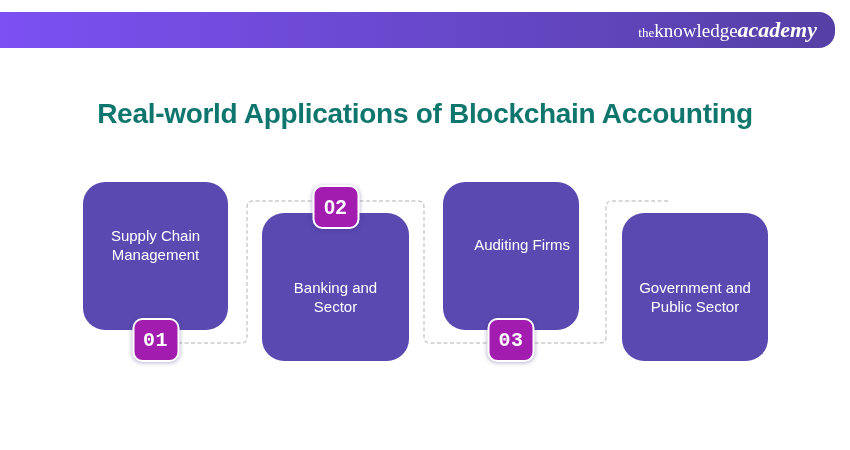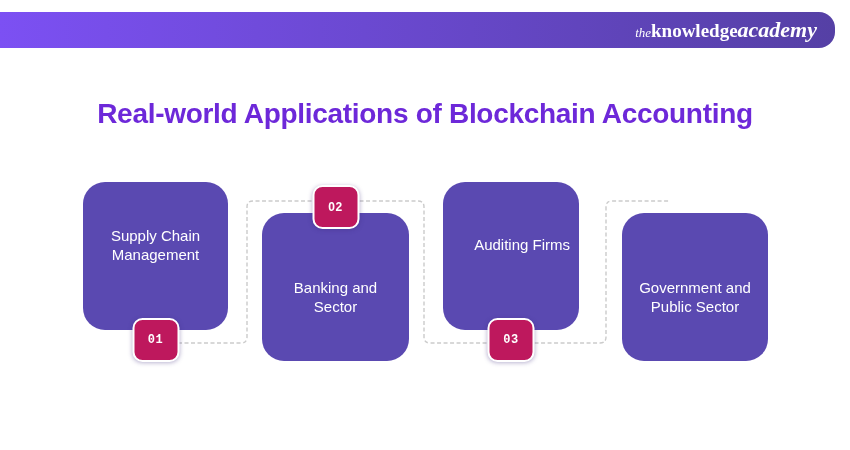--- a/index.html
+++ b/index.html
@@ -18,44 +18,43 @@
     justify-content: flex-end;
     padding-right: 18px;
   }
   .logo {
     color: #ffffff;
     font-family: "Liberation Serif", serif;
     white-space: nowrap;
     line-height: 1;
   }
   .logo .logo-the {
-    font-style: italic;
     font-size: 13px;
     margin-top: 48px;
   }
   .logo .logo-knowledge {
     font-size: 19px;
-    font-weight: 700;
+    font-weight: 400;
   }
   .logo .logo-academy {
     font-size: 22px;
     font-weight: 700;
     font-style: italic;
   }
 
   
   .page-title {
     position: absolute;
     left: 0; top: 98px;
     width: 850px;
     text-align: center;
     font-size: 28px;
     font-weight: 700;
     letter-spacing: -0.3px;
-    color: #6d28d9;
+    color: #0f766e;
   }
 
   
   .connector-svg {
     position: absolute;
     left: 0; top: 0;
     width: 850px; height: 450px;
     z-index: 1;
   }
 
@@ -84,29 +83,29 @@
   .card-2 { left: 262px; top: 213px; width: 147px; }
   .card-3 { left: 443px; top: 182px; width: 136px; justify-content: flex-end; }
   .card-4 { left: 622px; top: 213px; width: 146px; }
 
   
   .badge {
     position: absolute;
     left: 50%;
     transform: translateX(-50%);
     width: 47px; height: 44px;
-    background: #be185d;
+    background: #a21caf;
     border: 2.5px solid #ffffff;
     border-radius: 10px;
     box-shadow: 0 1px 4px rgba(56, 40, 122, 0.35);
     display: flex;
     align-items: center;
     justify-content: center;
     color: #ffffff;
-    font-size: 12px;
+    font-size: 20px;
     font-weight: 700;
     letter-spacing: 0.5px;
     z-index: 3;
   }
   .card.badge-bottom .badge { bottom: -32px; font-family: Liberation Mono, monospace; }
   .card.badge-top .badge { top: -28px; }
 </style>
 </head>
 <body>
 

